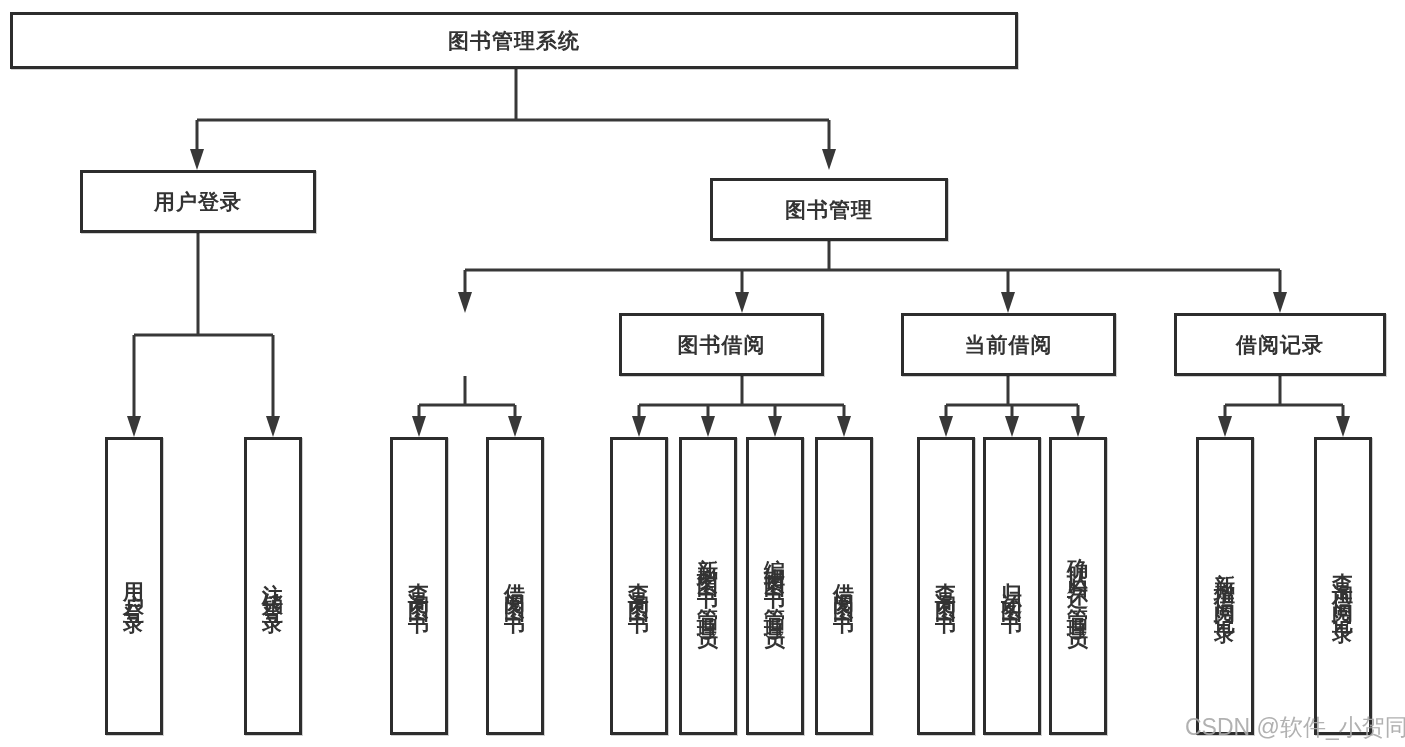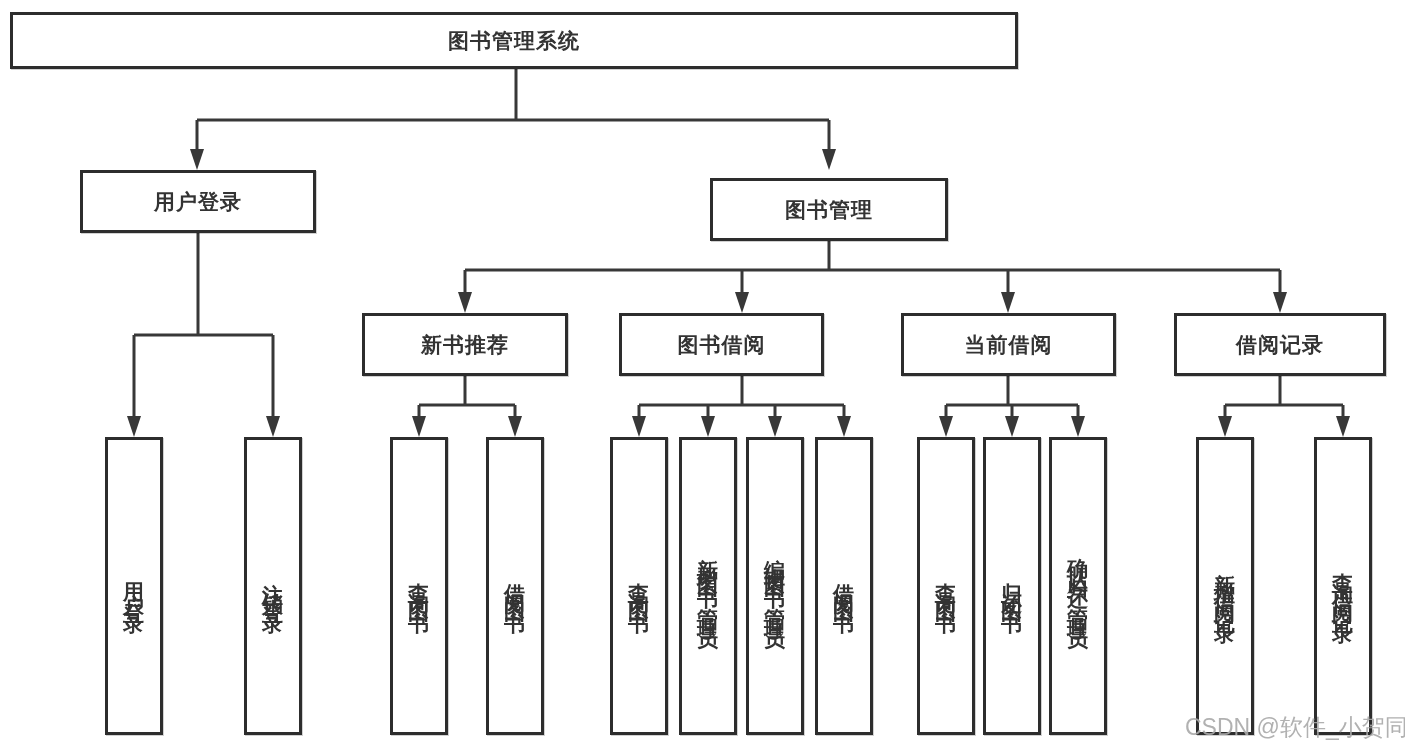--- a/index.html
+++ b/index.html
@@ -97,23 +97,20 @@
     <span>图书管理系统</span>
   </div>
 
   <div class="node hbox" style="left:80px;top:170px;width:236px;height:63px;">
     <span>用户登录</span>
   </div>
   <div class="node hbox" style="left:710px;top:170px;width:238px;height:63px;margin-top:8px;">
     <span>图书管理</span>
   </div>
 
-  <div class="node hbox" style="left:362px;top:313px;width:206px;height:63px;">
-    <span>新书推荐</span>
-  </div>
   <div class="node hbox" style="left:619px;top:313px;width:205px;height:63px;">
     <span>图书借阅</span>
   </div>
   <div class="node hbox" style="left:901px;top:313px;width:215px;height:63px;">
     <span>当前借阅</span>
   </div>
   <div class="node hbox" style="left:1174px;top:313px;width:212px;height:63px;">
     <span>借阅记录</span>
   </div>
 

